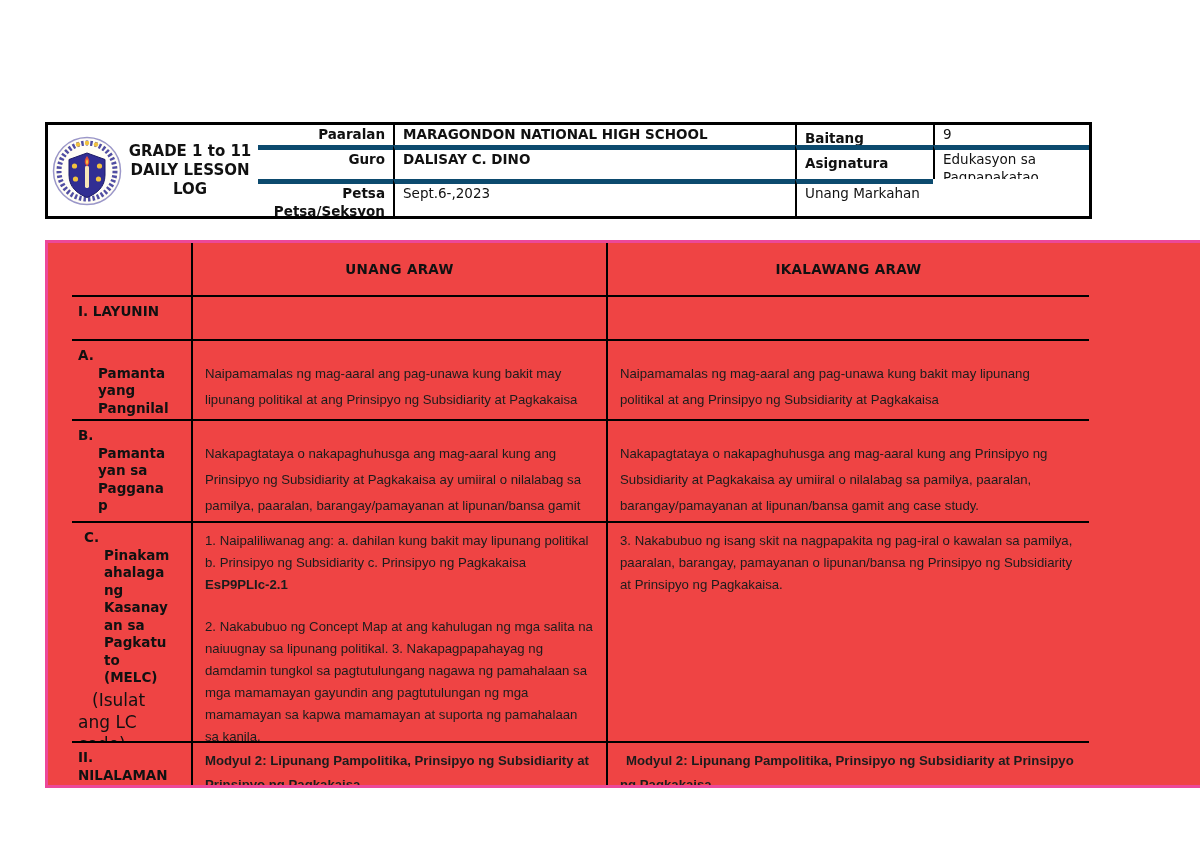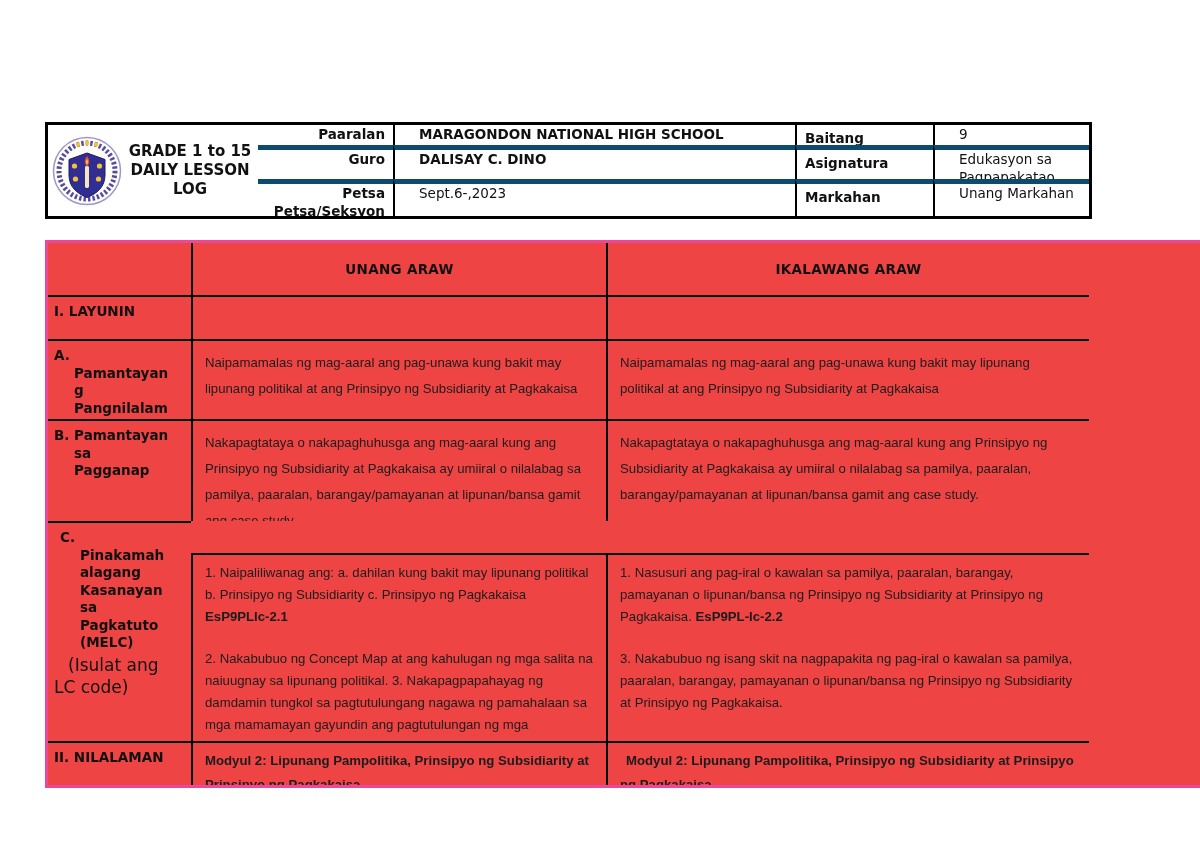--- a/index.html
+++ b/index.html
@@ -26,52 +26,52 @@
     flex:1;text-align:center;font-family:"DejaVu Sans",sans-serif;
     font-weight:bold;font-size:15px;line-height:1.25;letter-spacing:0px;
   }
   .flabel{
     font-family:"DejaVu Sans",sans-serif;font-weight:bold;font-size:13.5px;
     text-align:right;padding:1px 8px 12px 2px;line-height:1.3;
   }
   .flabel.left{text-align:left;padding:5px 2px 0 8px;}
   .fvalue{
     font-family:"DejaVu Sans",sans-serif;font-size:13.5px;
-    padding:1px 4px 0 24px;line-height:1.3;
+    padding:1px 4px 0 8px;line-height:1.3;
   }
   .fvalue.bold{font-weight:bold;}
   
   .main-table{
     position:absolute;left:45px;top:240px;width:1188px;
     box-sizing:border-box;border:3px solid #ec4899;
     display:grid;
     grid-template-columns:143px 415px 483px;
     grid-template-rows:52px 44px 80px 102px 220px 44px;
     background:#ef4444;
   }
   .main-table .cell{box-sizing:border-box;overflow:hidden;}
   .main-table .bl{border-left:2px solid #000;}
   .main-table .bt{border-top:2px solid #000;}
   .colhead{
     font-family:"DejaVu Sans",sans-serif;font-weight:bold;font-size:13.5px;
     display:flex;align-items:center;justify-content:center;letter-spacing:.3px;
   }
   .rowlabel{
     font-family:"DejaVu Sans",sans-serif;font-weight:bold;font-size:13.5px;
-    padding:6px 20px 0 6px;line-height:1.3;
+    padding:6px 20px 0 6px;line-height:1.3;margin-left:24px;
   }
   .hang{padding-left:26px;text-indent:-20px;overflow-wrap:break-word;}
   .lc-note{
     font-weight:normal;font-size:17px;text-indent:14px;padding-left:0;margin-top:2px;
     overflow-wrap:break-word;
   }
   .content{
-    font-size:13.2px;line-height:26px;padding:9px 12px 0 12px;color:#1c1c1c;
+    font-size:13.2px;line-height:26px;padding:20px 12px 0 12px;color:#1c1c1c;
   }
-  .content.tight{line-height:22px;padding-top:7px;margin-top:32px;}
+  .content.tight{line-height:22px;padding-top:7px;}
   .content p{margin:0 0 22px 0;}
   .content.tight p{margin:0 0 20px 0;}
   .content strong{font-weight:bold;}
   .content.boldtext{font-weight:bold;line-height:24px;padding-top:6px;}
   .indent1{text-indent:6px;}
 </style>
 </head>
 <body>
 
 <div class="form-table">
@@ -87,36 +87,35 @@
         <path d="M35 17 L53 23.5 V39 C53 51 45 57.5 35 61.5 C25 57.5 17 51 17 39 V23.5 Z" fill="#312e93" stroke="#1d1b66" stroke-width="1"></path>
         <circle cx="22.5" cy="30" r="2.6" fill="#f2c23e"></circle>
         <circle cx="47.5" cy="30" r="2.6" fill="#f2c23e"></circle>
         <circle cx="23.5" cy="43" r="2.6" fill="#f2c23e"></circle>
         <circle cx="46.5" cy="43" r="2.6" fill="#f2c23e"></circle>
         <rect x="33" y="30" width="4" height="22" rx="1.4" fill="#f6e6b8"></rect>
         <path d="M35 20 C31.5 25 32.5 27.5 35 30.5 C37.5 27.5 38.5 25 35 20 Z" fill="#e8513a"></path>
         <path d="M35 23 C33.3 25.5 33.8 27 35 28.8 C36.2 27 36.7 25.5 35 23 Z" fill="#f2c23e"></path>
       </svg>
     </span>
-    <div class="dll-title">GRADE 1 to 15 DAILY LESSON LOG</div>
+    <div class="dll-title">GRADE 1 to 11 DAILY LESSON LOG</div>
   </div>
 
   <div class="cell flabel">Paaralan</div>
   <div class="cell fvalue bold bl">MARAGONDON NATIONAL HIGH SCHOOL</div>
   <div class="cell flabel left bl">Baitang</div>
   <div class="cell fvalue bl">9</div>
 
   <div class="cell flabel bt">Guro</div>
   <div class="cell fvalue bold bl bt">DALISAY C. DINO</div>
   <div class="cell flabel left bl bt">Asignatura</div>
   <div class="cell fvalue bl bt">Edukasyon sa Pagpapakatao</div>
 
   <div class="cell flabel bt">Petsa Petsa/Seksyon</div>
   <div class="cell fvalue bl bt">Sept.6-,2023</div>
-  <div class="cell flabel left bl bt">Markahan</div>
   <div class="cell fvalue bl bt">Unang Markahan</div>
 </div>
 
 <div class="main-table">
 
   <div class="cell"></div>
   <div class="cell colhead bl">UNANG ARAW</div>
   <div class="cell colhead bl">IKALAWANG ARAW</div>
 
   <div class="cell rowlabel bt">I. LAYUNIN</div>
@@ -133,20 +132,19 @@
 
   <div class="cell rowlabel bt">
     <div class="hang">C.  Pinakamahalagang Kasanayan sa Pagkatuto (MELC)</div>
     <div class="lc-note">(Isulat ang LC code)</div>
   </div>
   <div class="cell content tight bl bt">
     <p><span>1. Naipaliliwanag ang: a. dahilan kung bakit may lipunang politikal b. Prinsipyo ng Subsidiarity c. Prinsipyo ng Pagkakaisa </span><strong>EsP9PLIc-2.1</strong></p>
     <p>2. Nakabubuo ng Concept Map at ang kahulugan ng mga salita na naiuugnay sa lipunang politikal. 3. Nakapagpapahayag ng damdamin tungkol sa pagtutulungang nagawa ng pamahalaan sa mga mamamayan gayundin ang pagtutulungan ng mga mamamayan sa kapwa mamamayan at suporta ng pamahalaan sa kanila.</p>
   </div>
   <div class="cell content tight bl bt">
-    <p><span>1. Nasusuri ang pag-iral o kawalan sa pamilya, paaralan, barangay, pamayanan o lipunan/bansa ng Prinsipyo ng Subsidiarity at Prinsipyo ng Pagkakaisa. </span><strong>EsP9PL-Ic-2.2</strong></p>
     <p>3. Nakabubuo ng isang skit na nagpapakita ng pag-iral o kawalan sa pamilya, paaralan, barangay, pamayanan o lipunan/bansa ng Prinsipyo ng Subsidiarity at Prinsipyo ng Pagkakaisa.</p>
   </div>
 
   <div class="cell rowlabel bt">II. NILALAMAN</div>
   <div class="cell content boldtext bl bt">Modyul 2: Lipunang Pampolitika, Prinsipyo ng Subsidiarity at Prinsipyo ng Pagkakaisa</div>
   <div class="cell content boldtext indent1 bl bt">Modyul 2: Lipunang Pampolitika, Prinsipyo ng Subsidiarity at Prinsipyo ng Pagkakaisa</div>
 </div>
 
 </body></html>

